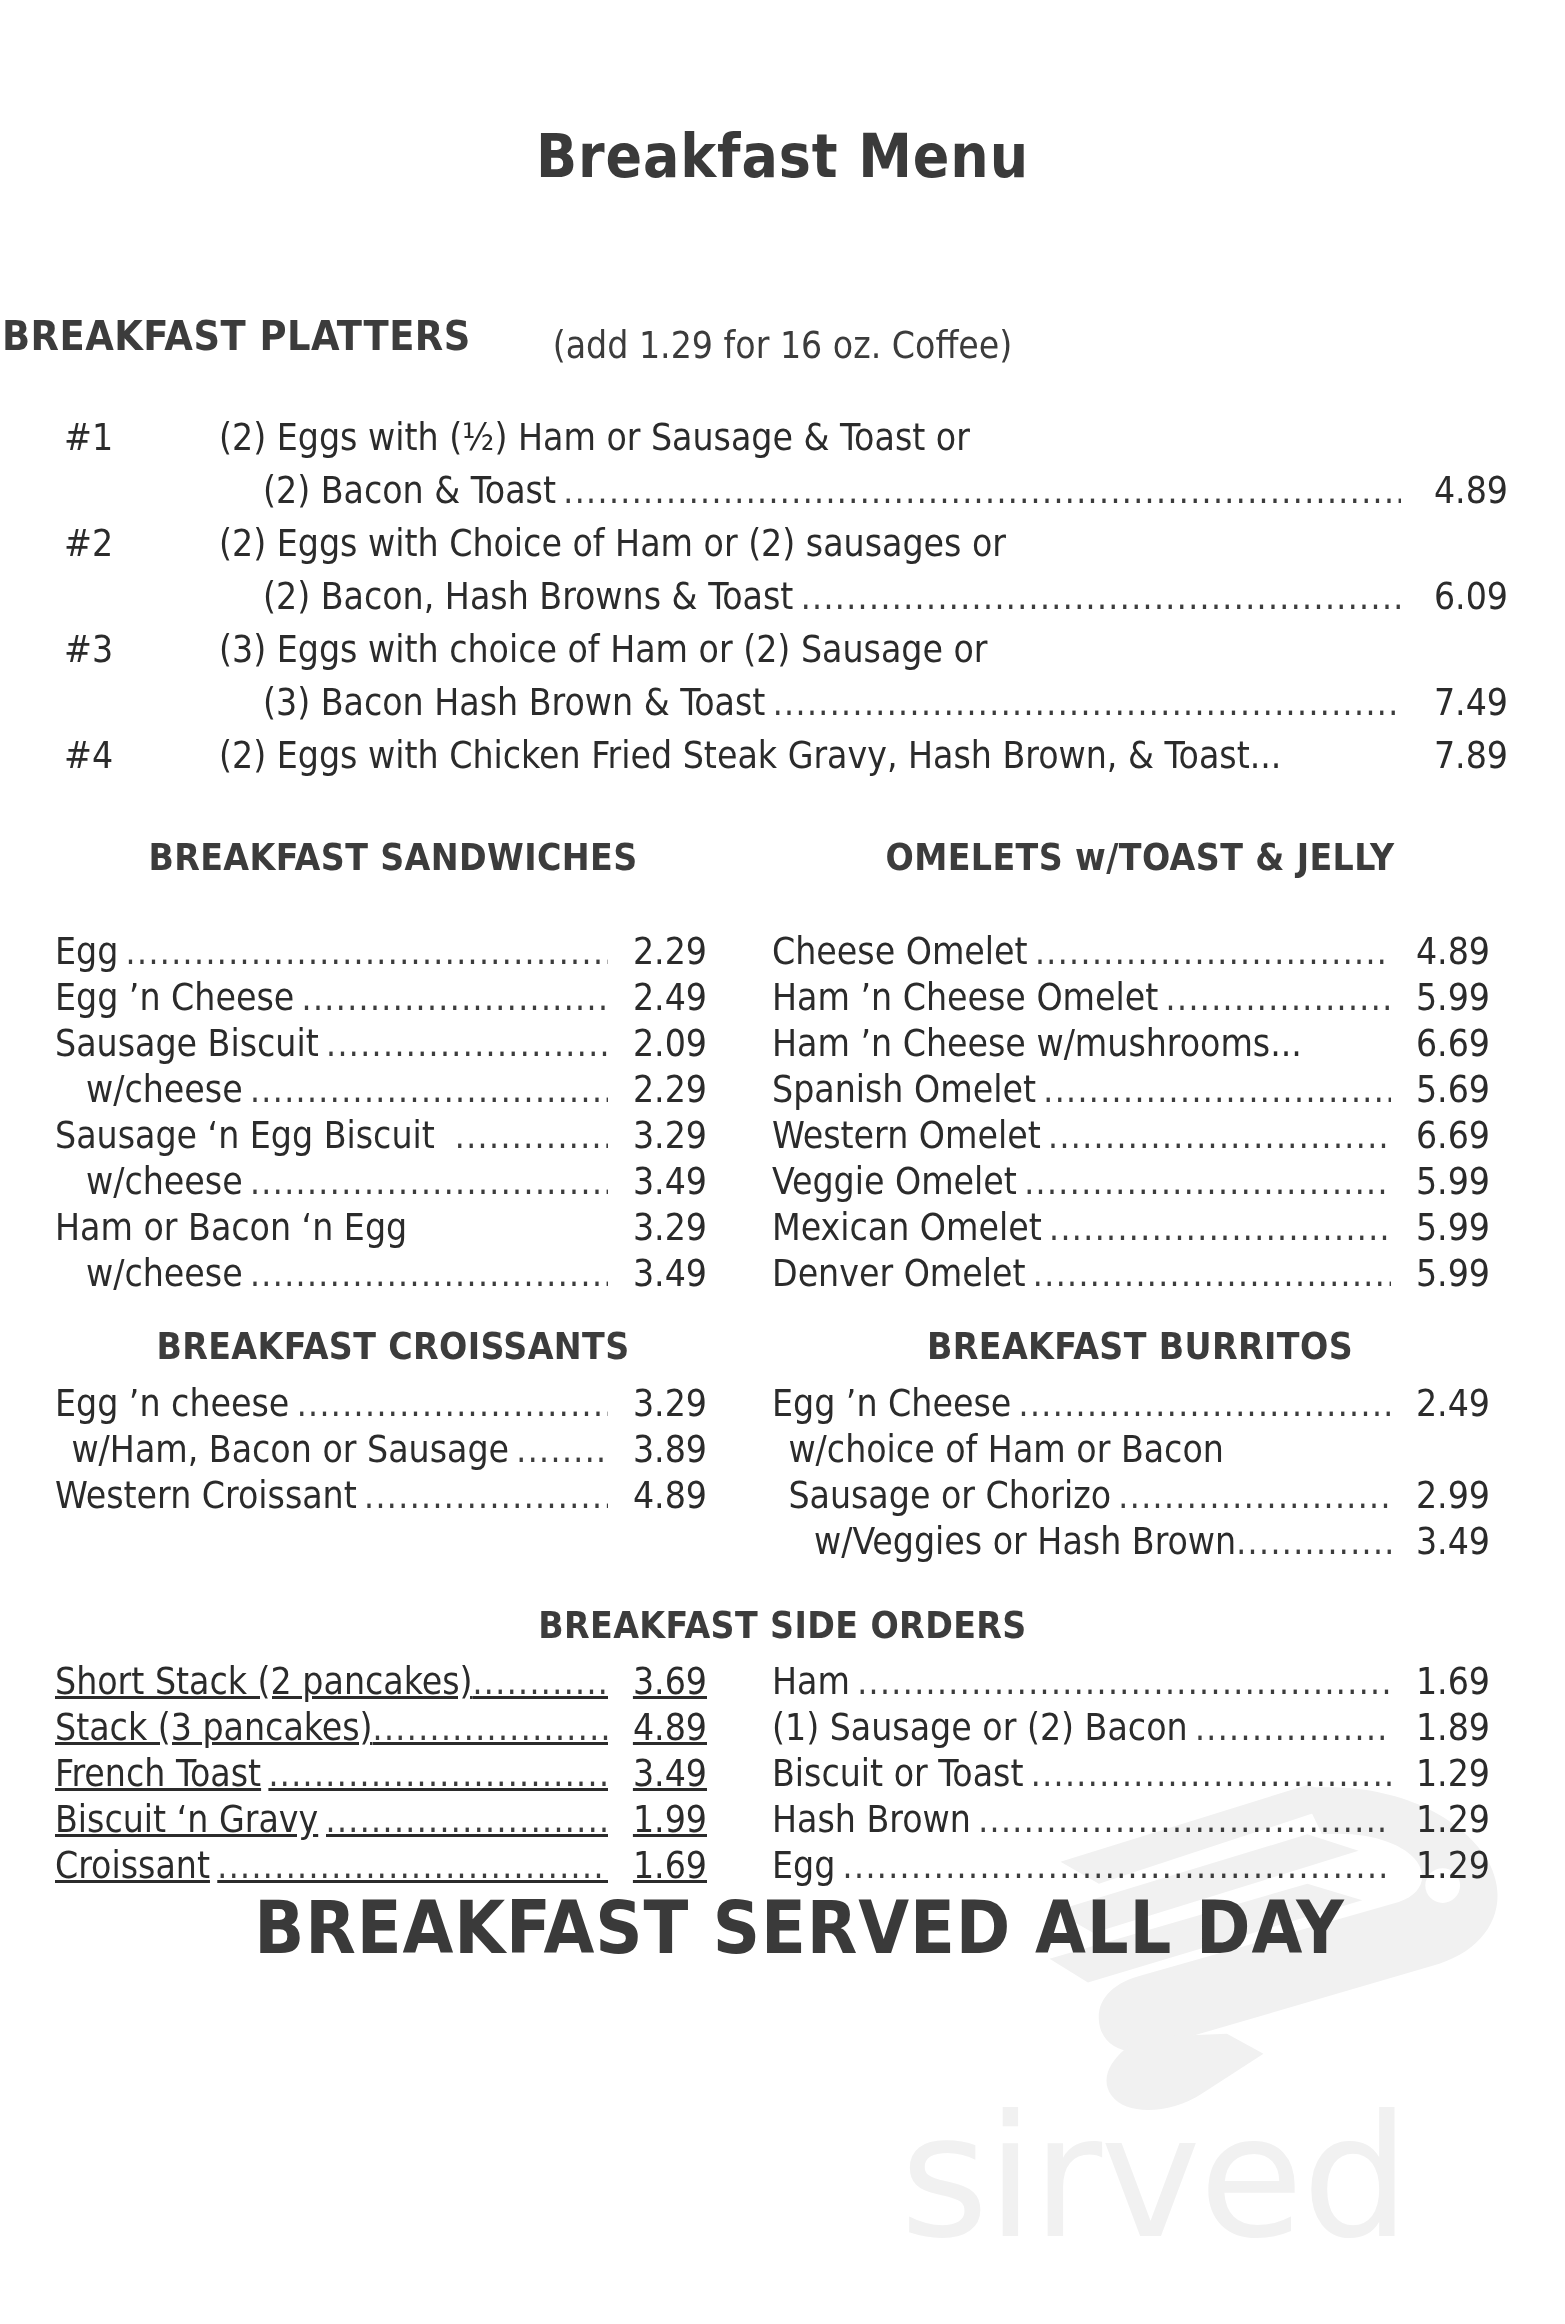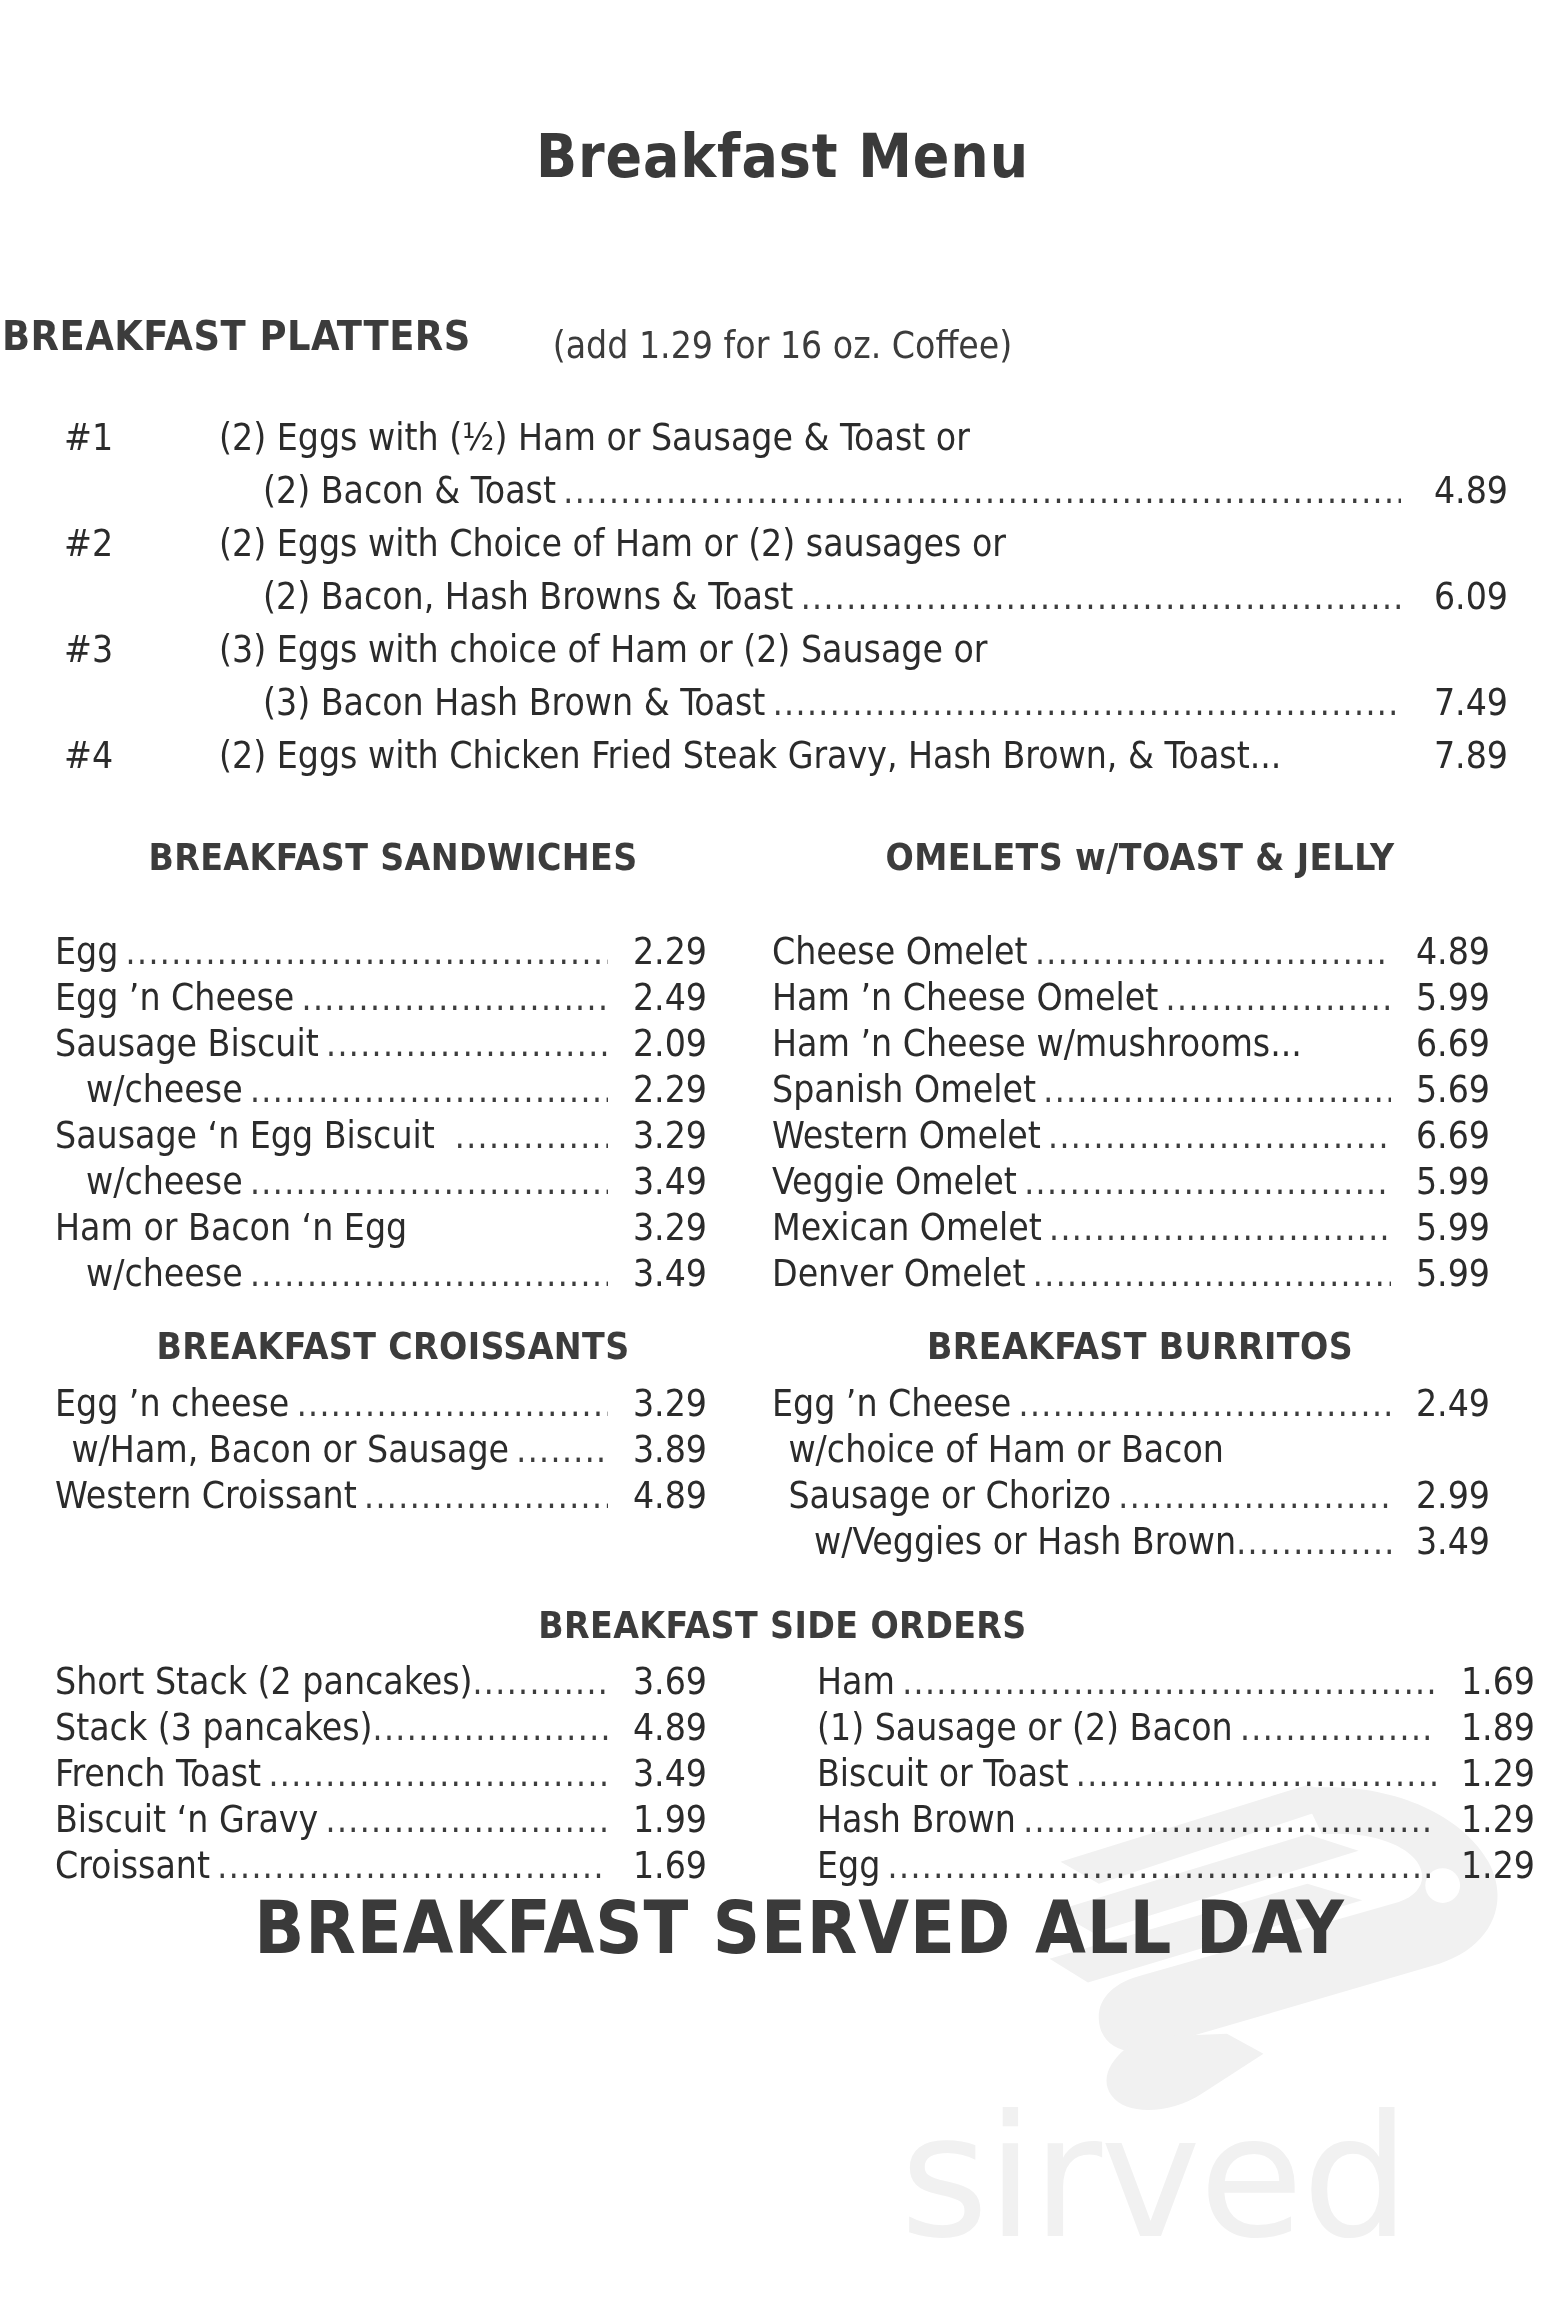--- a/index.html
+++ b/index.html
@@ -179,22 +179,22 @@
   #omelets-head    { left: 772px; top: 836px; width: 736px; }
   #sandwiches-list { left: 55px; top: 930px; width: 652px; }
   #omelets-list    { left: 772px; top: 930px; width: 718px; }
 
   #croissants-head { left: 55px; top: 1325px; width: 676px; }
   #burritos-head   { left: 772px; top: 1325px; width: 736px; }
   #croissants-list { left: 55px; top: 1382px; width: 652px; }
   #burritos-list   { left: 772px; top: 1382px; width: 718px; }
 
   #sides-head { top: 1604px; }
-  #sides-left  { left: 55px;  top: 1660px; width: 652px; }
-  #sides-right { left: 772px; top: 1660px; width: 718px; margin-left: 45px; }
+  #sides-left  { left: 55px;  top: 1660px; width: 652px; text-decoration: underline; }
+  #sides-right { left: 772px; top: 1660px; width: 718px; }
 
   .banner {
     position: absolute;
     left: 0; right: 0;
     top: 1885px;
     text-align: center;
     font-size: 73px;
     font-weight: 700;
     letter-spacing: 0.9px;
     color: #3a3a3a;

